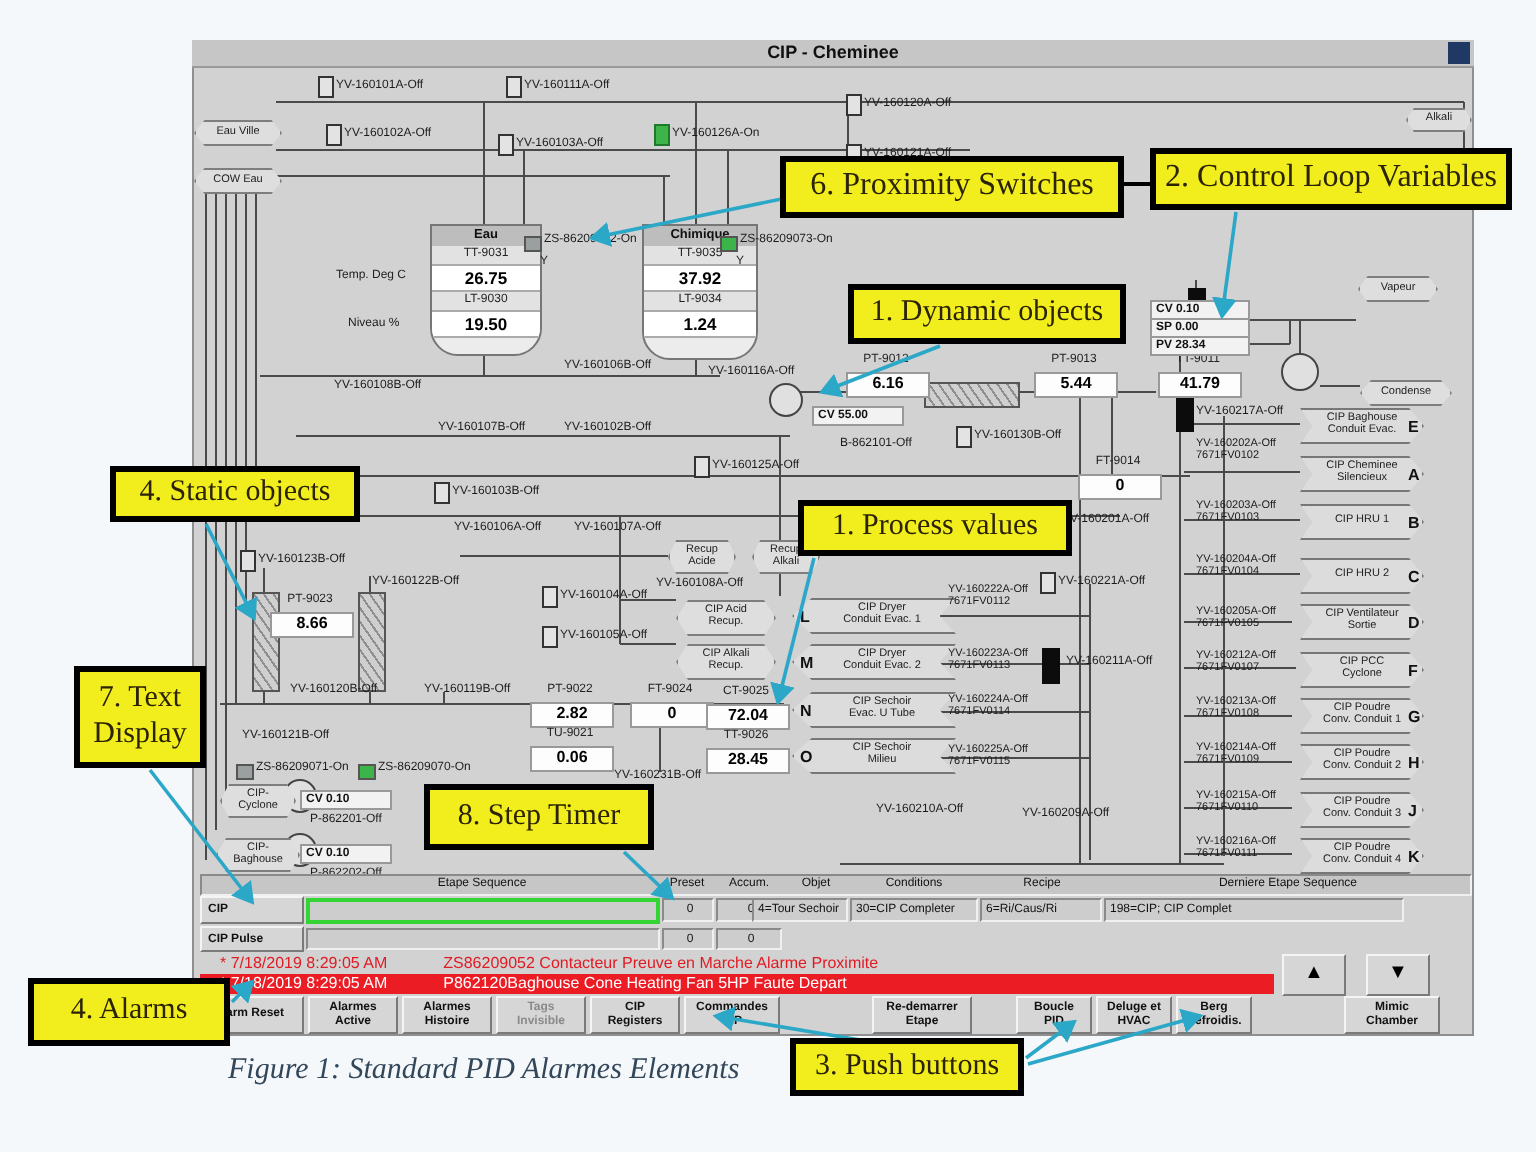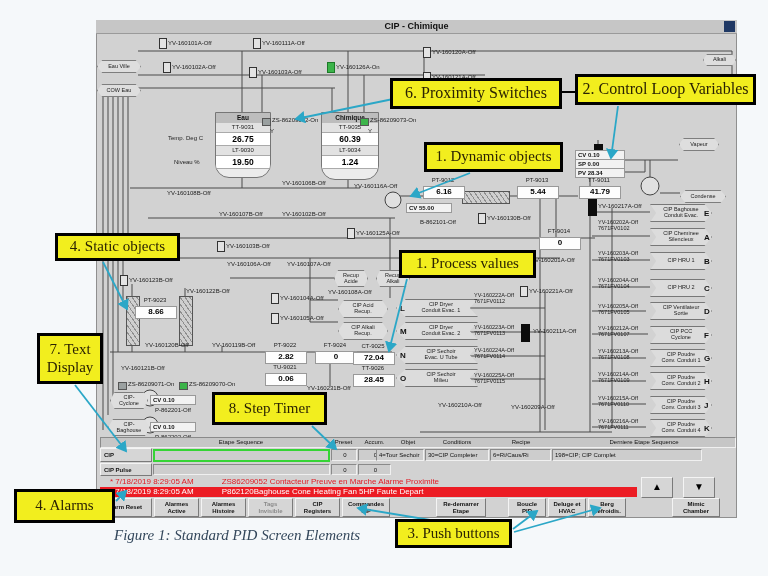--- a/index.html
+++ b/index.html
@@ -57,21 +57,21 @@
        border-color:#f4f4f4 #7a7a7a #7a7a7a #f4f4f4;font-size:10px;color:#000;text-align:center;line-height:18px;z-index:9;}
   .caption{position:absolute;left:114px;top:527px;font-family:"Liberation Serif",serif;font-style:italic;
        font-size:15px;color:#33475b;z-index:9;}
   .yglyph{position:absolute;font-size:6px;color:#222;z-index:8;}
 </style>
 </head>
 <body>
 
 <div id="stage">
   <div class="panel"></div>
-  <div class="titlebar">CIP - Chimique</div>
+  <div class="titlebar">CIP - Cheminee</div>
   <div class="navysq"></div>
 
   <svg class="pipes" width="768" height="576">
     <path fill="none" stroke="#4a4a4a" stroke-width="1" d="M138 51H732 M138 75H485 M116 88H335 M242 51V114 M262 75V114 M348 51V114 M332 88V114 M364 75V114 M732 51V98 M424 51V88 M103 88V430 M108 88V415 M113 88V400 M118 88V352 M123 88V300 M128 88V256 M242 176V188 M348 178V188 M130 188H360 M148 218H395 M118 238H595 M118 258H560 M390 218V298 M395 196H578 M540 196V432 M590 160V432 M556 196V242 M310 258V322 M310 300H338 M310 322H338 M230 278H334 M132 284V296 M185 288V296 M132 344V352 M185 344V352 M110 352H392 M222 346V352 M330 352V386 M420 432H612 M545 292V430 M470 308H545 M470 332H545 M470 356H545 M470 379H545 M612 208V428 M578 160H678 M598 140V158 M620 172H645 M645 160V172 M650 160V177 M660 193H680 M592 212H650 M592 236H650 M592 260H650 M592 287H650 M592 311H646 M592 334H648 M592 358H646 M592 381H646 M592 404H646 M592 427H646"></path>
     <circle cx="150" cy="398" r="8" fill="#e0e0e0" stroke="#444"></circle>
     <circle cx="150" cy="425" r="8" fill="#e0e0e0" stroke="#444"></circle>
     <circle cx="393" cy="200" r="8" fill="#e0e0e0" stroke="#444"></circle>
     <circle cx="650" cy="186" r="9" fill="#e0e0e0" stroke="#444"></circle>
   </svg>
 
@@ -232,21 +232,21 @@
       <div class="tank" style="left: 215px; top: 112px; width: 54px; height: 64px;">
         <div class="thead">Eau</div>
         <div class="trow">TT-9031</div>
         <div class="tval">26.75</div>
         <div class="trow">LT-9030</div>
         <div class="tval">19.50</div>
       </div>
       <div class="tank" style="left: 321px; top: 112px; width: 56px; height: 66px;">
         <div class="thead">Chimique</div>
         <div class="trow">TT-9035</div>
-        <div class="tval">60.39</div>
+        <div class="tval">37.92</div>
         <div class="trow">LT-9034</div>
         <div class="tval">1.24</div>
       </div>
       <div class="sidelab" style="left: 168px; top: 135px;">Temp. Deg C</div>
       <div class="sidelab" style="left: 174px; top: 159px;">Niveau %</div>
       <div class="pvtag" style="left: 420px; top: 177px;">PT-9012</div>
       <div class="pvval" style="left: 423px; top: 186px; width: 40px; height: 11px;">6.16</div>
       <div class="pvtag" style="left: 514px; top: 177px;">PT-9013</div>
       <div class="pvval" style="left: 517px; top: 186px; width: 40px; height: 11px;">5.44</div>
       <div class="pvtag" style="left: 576px; top: 177px;">TT-9011</div>
@@ -341,14 +341,14 @@
         <line x1="75" y1="385" x2="126" y2="451" stroke="#2ba7c7" stroke-width="1.8" marker-end="url(#ah)"></line>
         <line x1="312" y1="426" x2="336" y2="449" stroke="#2ba7c7" stroke-width="1.8" marker-end="url(#ah)"></line>
         <line x1="116" y1="501" x2="126" y2="491" stroke="#2ba7c7" stroke-width="1.8" marker-end="url(#ah)"></line>
         <line x1="436" y1="521" x2="358" y2="508" stroke="#2ba7c7" stroke-width="1.8" marker-end="url(#ah)"></line>
         <line x1="513" y1="529" x2="537" y2="511" stroke="#2ba7c7" stroke-width="1.8" marker-end="url(#ah)"></line>
         <line x1="514" y1="532" x2="600" y2="508" stroke="#2ba7c7" stroke-width="1.8" marker-end="url(#ah)"></line>
       </g>
     <line id="connectorline" stroke="#000" stroke-width="2" x1="562" y1="92" x2="575" y2="92"></line>
   </svg>
 
-  <div class="caption">Figure 1: Standard PID Screen Elements</div>
+  <div class="caption">Figure 1: Standard PID Alarmes Elements</div>
 </div>
 
 </body></html>

